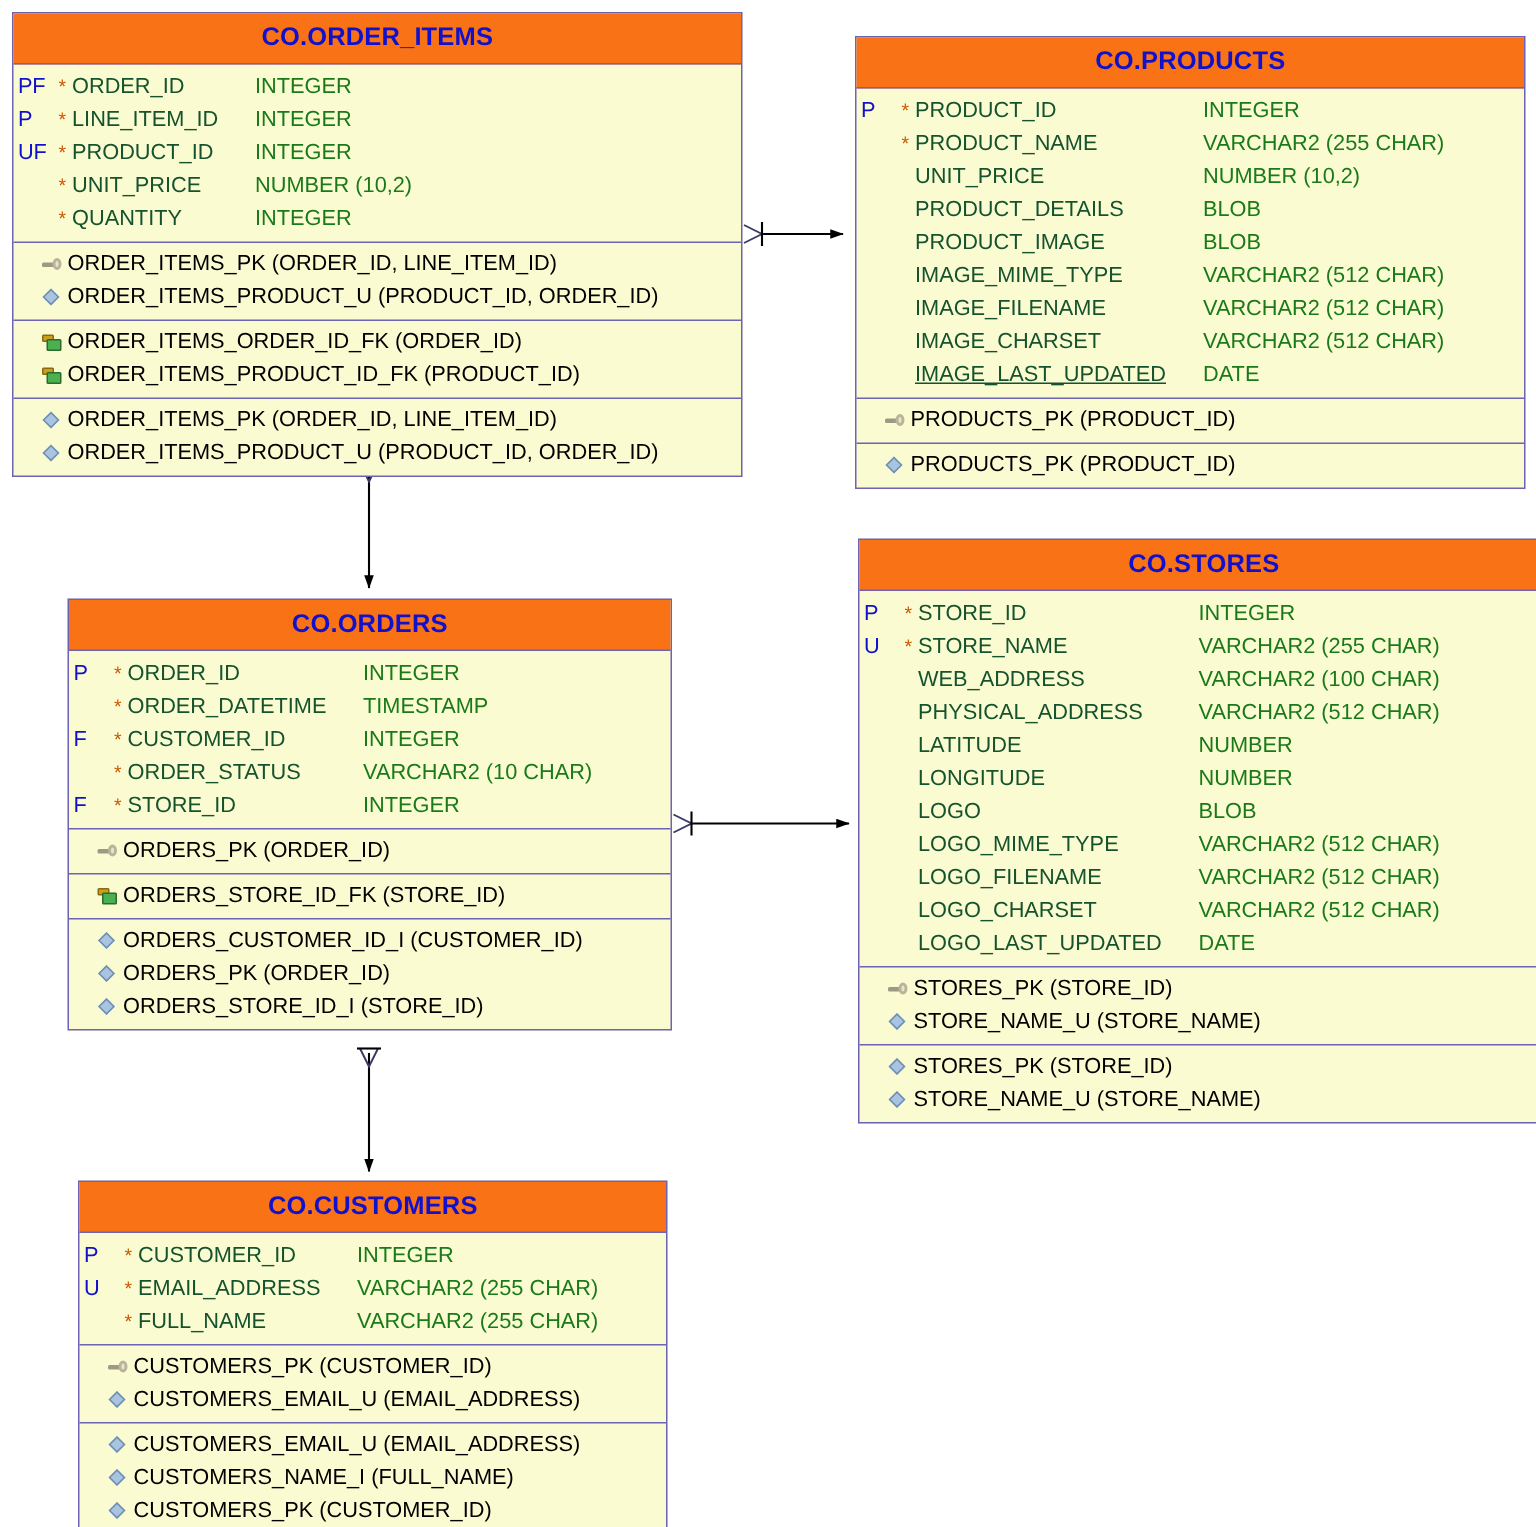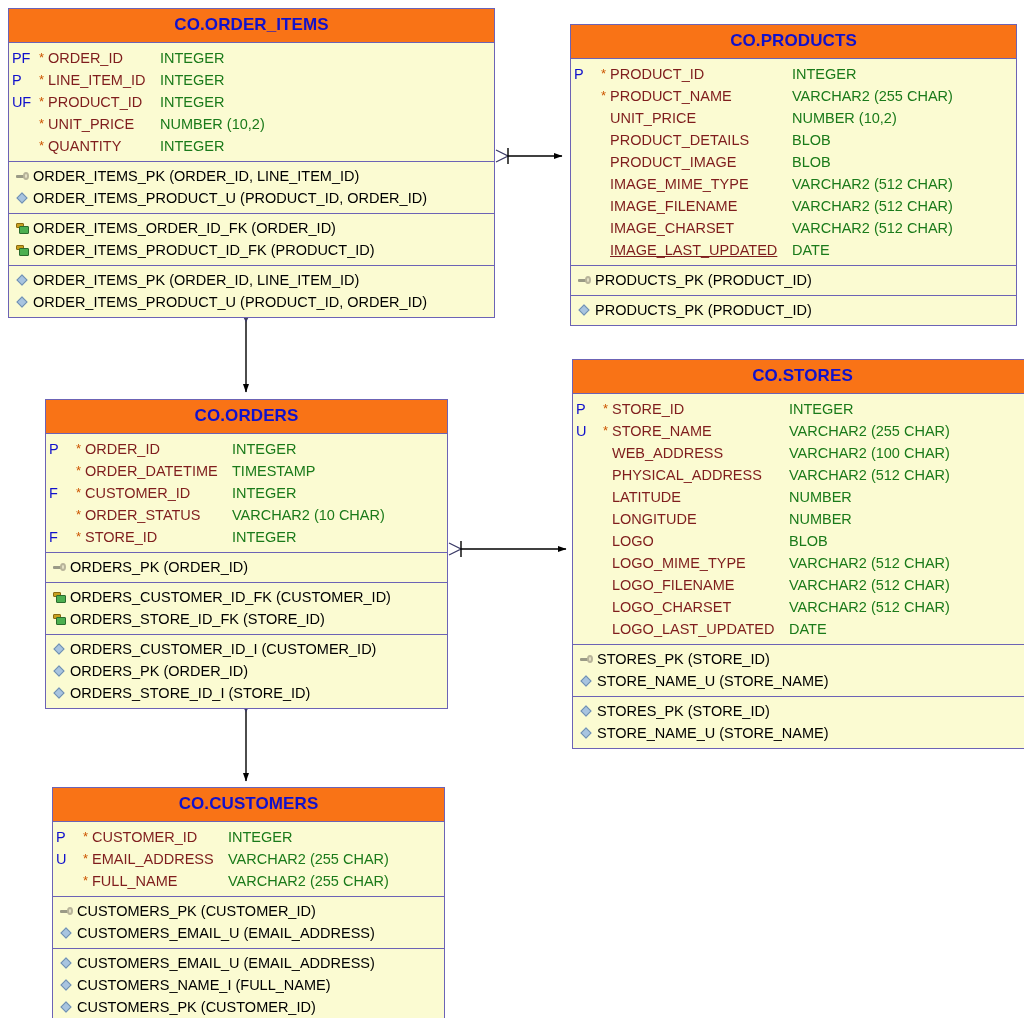--- a/index.html
+++ b/index.html
@@ -35,21 +35,21 @@
     font-weight: bold;
     font-size: 17px;
     letter-spacing: 0.1px;
     padding: 6px 4px 7px 4px;
     border-bottom: 1px solid #6c63b5;
     background: #f97316;
     white-space: nowrap;
   }
   .section {
     border-bottom: 1px solid #6c63b5;
-    padding: 3px 0 4px 4px;
+    padding: 3px 0 4px 16px;
   }
   .section:last-child { border-bottom: none; }
   .section.attrs { padding: 4px 0 4px 0; }
 
   
   .attr-row {
     display: flex;
     align-items: flex-start;
     height: 22px;
     line-height: 22px;
@@ -67,23 +67,23 @@
     letter-spacing: -0.2px;
   }
   .attr-mand {
     width: 13px;
     flex: 0 0 13px;
     color: #cc5500;
     font-size: 13px;
     text-align: center;
   }
   .attr-name {
-    color: #7f1d1d;
+    color: #14532d;
     flex: 0 0 auto;
-    padding-right: 8px;
+    padding-right: 18px;
   }
   .attr-type {
     color: #1a7a1a;
     flex: 0 0 auto;
   }
 
   
   .cons-row {
     display: flex;
     align-items: center;
@@ -376,24 +376,20 @@
         </div>
         <div class="section">
           <div class="cons-row">
             <span class="ico ico-key"></span>
             <span class="cons-label">ORDERS_PK (ORDER_ID)</span>
           </div>
         </div>
         <div class="section">
           <div class="cons-row">
             <span class="ico ico-fk"></span>
-            <span class="cons-label">ORDERS_CUSTOMER_ID_FK (CUSTOMER_ID)</span>
-          </div>
-          <div class="cons-row">
-            <span class="ico ico-fk"></span>
             <span class="cons-label">ORDERS_STORE_ID_FK (STORE_ID)</span>
           </div>
         </div>
         <div class="section">
           <div class="cons-row">
             <span class="ico ico-index"></span>
             <span class="cons-label">ORDERS_CUSTOMER_ID_I (CUSTOMER_ID)</span>
           </div>
           <div class="cons-row">
             <span class="ico ico-index"></span>

